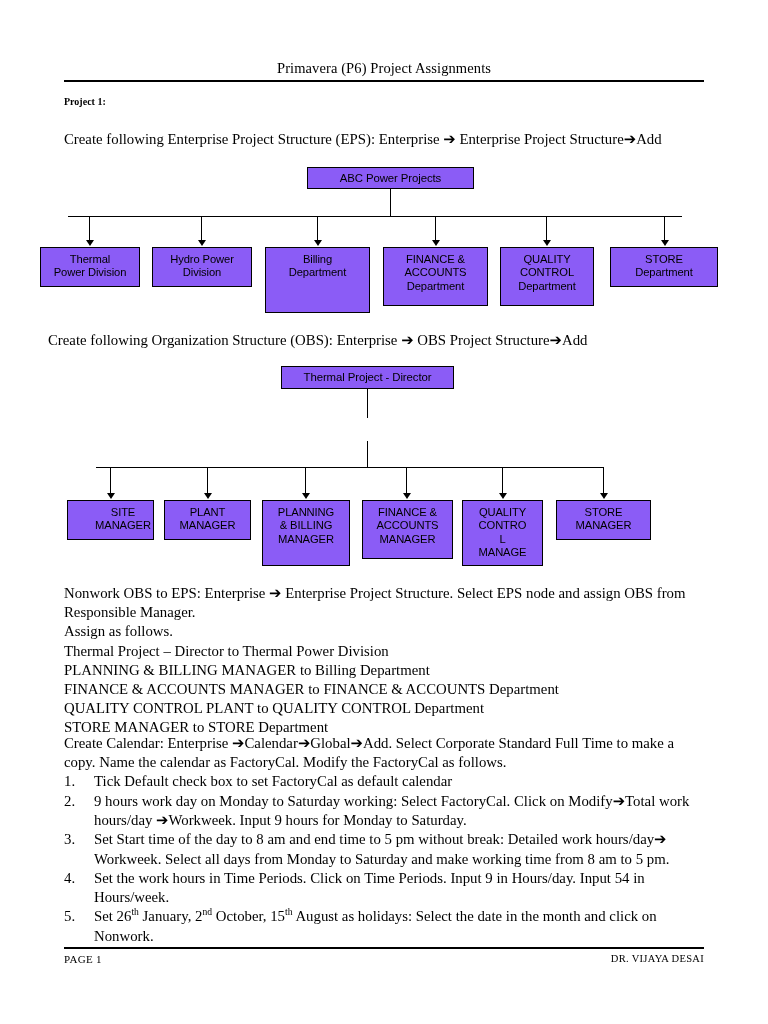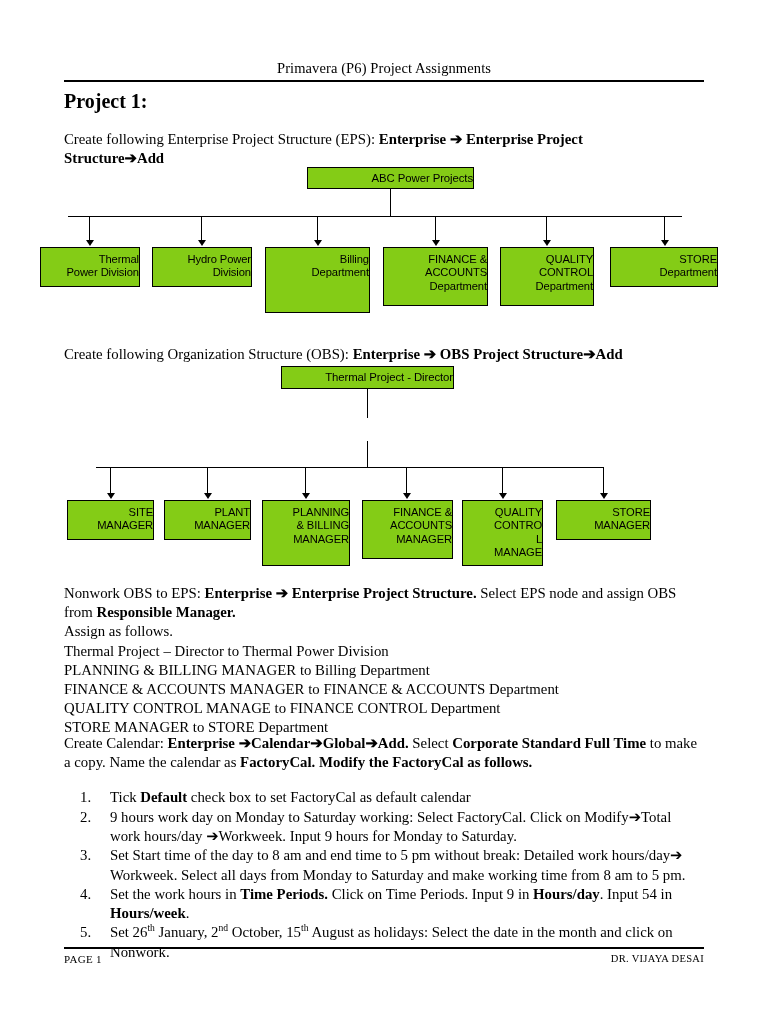--- a/index.html
+++ b/index.html
@@ -39,34 +39,34 @@
     height: 2px;
     background: #000;
   }
 
   
   .txt {
     position: absolute;
     font-size: 14.8px;
     line-height: 19.2px;
   }
-  .b { font-weight: bold; }
-
-  #project-label { left: 64px; top: 92px; font-weight: bold; font-size: 20px; }
+  .b { font-weight: normal; }
+
+  #project-label { left: 64px; top: 92px; font-weight: bold; font-size: 10px; }
 
   #eps-intro { left: 64px; top: 130px; width: 620px; }
-  #obs-intro { left: 64px; top: 331px; width: 640px; margin-top: 14px; }
+  #obs-intro { left: 48px; top: 331px; width: 640px; }
 
   #assign-block { left: 64px; top: 584px; width: 635px; }
   #assign-block .ln { display: block; }
 
   #cal-block { left: 64px; top: 734px; width: 640px; }
 
   ol.steps {
-    margin: 16px;
+    margin: 0;
     padding: 0 0 0 30px;
     list-style: none;
     counter-reset: st;
   }
   ol.steps > li {
     counter-increment: st;
     position: relative;
     font-size: 14.8px;
     line-height: 19.3px;
     margin: 0;
@@ -102,25 +102,25 @@
     font-size: 10.5px;
     letter-spacing: .3px;
   }
 
   
   .diagram { position: absolute; }
   .node {
     position: absolute;
     box-sizing: border-box;
     border: 1.6px solid #000;
-    background: #84cc16;
+    background: #8b5cf6;
     font-family: "Liberation Sans", "DejaVu Sans", sans-serif;
     font-size: 11.2px;
     line-height: 13.3px;
-    text-align: right;
+    text-align: center;
     padding-top: 5px;
     color: #000;
     letter-spacing: -0.1px;
   }
   .node.root { padding-top: 4px; font-size: 11.4px; }
   .hline {
     position: absolute;
     height: 1.4px;
     background: #000;
   }
@@ -238,21 +238,21 @@
     <div class="node" style="left:556px; top:500px; width:95px; height:40px; white-space:pre-line;">STORE
 MANAGER</div>
   </div>
 
   <div class="txt" id="assign-block">
     <span><span>Nonwork OBS to EPS: </span><span class="b">Enterprise </span><span class="b">➔</span><span class="b"> Enterprise Project Structure.</span><span> Select EPS node and assign OBS from </span><span class="b">Responsible Manager.</span></span>
     <span class="ln">Assign as follows.</span>
     <span class="ln">Thermal Project – Director to Thermal Power Division</span>
     <span class="ln">PLANNING &amp; BILLING MANAGER to Billing Department</span>
     <span class="ln">FINANCE &amp; ACCOUNTS MANAGER to FINANCE &amp; ACCOUNTS Department</span>
-    <span class="ln">QUALITY CONTROL MANAGE to FINANCE CONTROL Department</span>
+    <span class="ln">QUALITY CONTROL PLANT to QUALITY CONTROL Department</span>
     <span class="ln">STORE MANAGER to STORE Department</span>
   </div>
 
   <div class="txt" id="cal-block">
     <div><span>Create Calendar: </span><span class="b">Enterprise </span><span class="b">➔</span><span class="b">Calendar</span><span class="b">➔</span><span class="b">Global</span><span class="b">➔</span><span class="b">Add.</span><span> Select </span><span class="b">Corporate Standard Full Time</span><span> to make a copy. Name the calendar as </span><span class="b">FactoryCal. Modify the FactoryCal as follows.</span></div>
 
     <ol class="steps">
       <li><span>Tick </span><span class="b">Default</span><span> check box to set FactoryCal as default calendar</span></li>
 
       <li><span>9 hours work day on Monday to Saturday working: Select FactoryCal. Click on Modify</span><span>➔</span><span>Total work hours/day </span><span>➔</span><span>Workweek. Input 9 hours for Monday to Saturday.</span></li>

